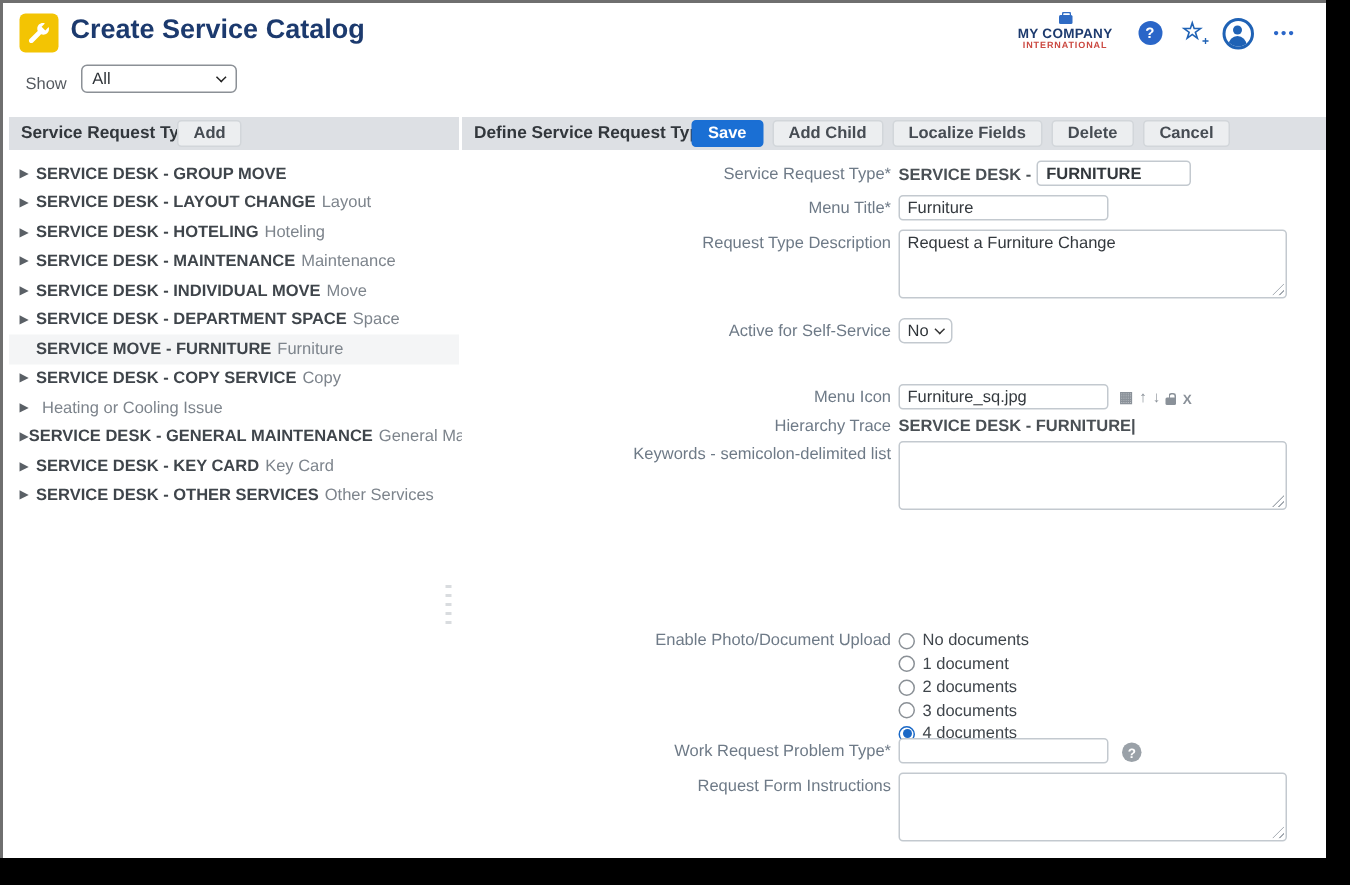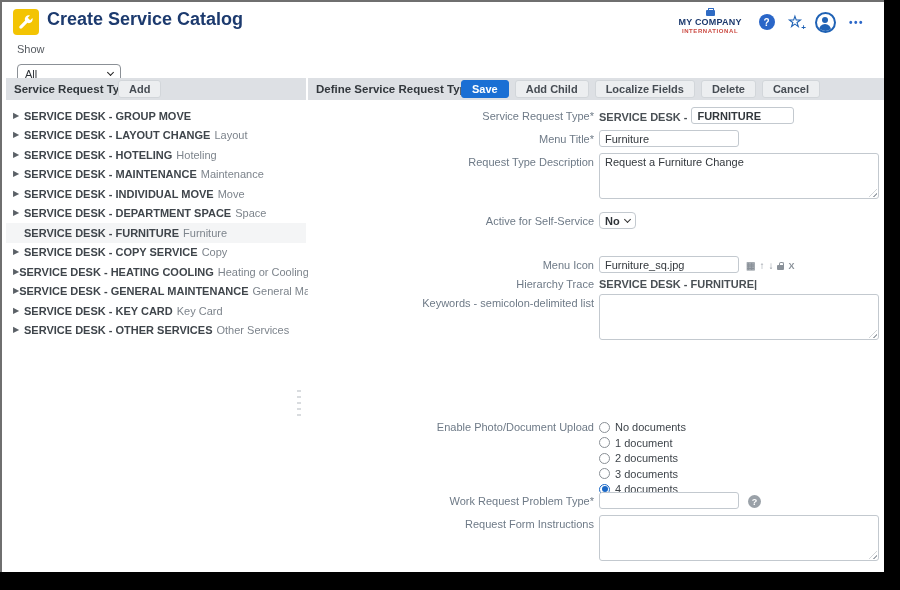--- a/index.html
+++ b/index.html
@@ -27,21 +27,21 @@
                  font-size:10px; font-weight:700; display:flex; align-items:center; justify-content:center; }
   .star { position:relative; font-size:16px; line-height:16px; color:#1f62b5; font-weight:700; }
   .star .plus { position:absolute; right:-4px; bottom:-2px; font-size:8px; background:#fff; border-radius:50%;
                 color:#1f62b5; font-weight:700; line-height:8px; }
   .avatar { position:relative; width:21px; height:21px; border:2px solid #1f62b5; border-radius:50%; background:#fff; overflow:hidden; }
   .avatar::before { content:""; position:absolute; left:5.5px; top:3px; width:6px; height:6px; border-radius:50%; background:#1f62b5; }
   .avatar::after  { content:""; position:absolute; left:2.5px; top:10px; width:12px; height:9px; border-radius:6px 6px 0 0; background:#1f62b5; }
   .dots { color:#2a66c8; font-size:10px; font-weight:700; letter-spacing:1.5px; }
 
   
-  .show-row { position:absolute; left:15px; top:41px; display:flex; align-items:flex-start; gap:9px;flex-direction:column; }
+  .show-row { position:absolute; left:15px; top:41px; display:flex; align-items:flex-end; gap:9px; }
   .show-label { font-size:11px; color:#555a60; }
   .select { display:flex; align-items:center; justify-content:space-between; background:#fff;
             border:1px solid #8b9096; border-radius:4px; font-size:11px; color:#2e3338; cursor:pointer; }
   .show-select { width:104px; height:19px; padding:0 7px; }
   .chev { width:5px; height:5px; border-right:1.6px solid #222; border-bottom:1.6px solid #222;
           transform:rotate(45deg); margin-top:-3px; }
 
   
   .panel-head { height:22px; background:#dde0e4; display:flex; align-items:center; }
   .panel-title { font-size:11.5px; font-weight:700; color:#32373c; padding-left:8px; white-space:nowrap; }
@@ -64,27 +64,27 @@
   .right-panel .panel-head { gap:6px; }
   .right-panel .panel-title { width:147px; }
 
   
   .frow { position:absolute; left:0; display:flex; align-items:flex-start; width:576px; }
   .flabel { width:291px; text-align:right; padding-right:5px; padding-top:3px; font-size:11px; color:#6e7a87; white-space:nowrap; }
   .fctrl { display:flex; align-items:center; }
   .static-val { font-size:11px; font-weight:700; color:#4a5055; padding-top:3px; white-space:nowrap; }
   input[type=text] { height:17px; border:1px solid #c3c9cf; border-radius:3px; font-family:inherit;
                      font-size:11px; color:#33383d; padding:0 5px; outline:none; }
-  textarea { width:280px; height:46px; border:1px solid #c3c9cf; border-radius:3px; font-family:inherit;
+  textarea { width:259px; height:46px; border:1px solid #c3c9cf; border-radius:3px; font-family:inherit;
              font-size:11px; color:#33383d; padding:2px 5px; resize:none; outline:none; }
   .ta-wrap { position:relative; }
   .grip { position:absolute; right:2px; bottom:2px; width:8px; height:8px;
           background:repeating-linear-gradient(-45deg, transparent 0 2px, #a5abb2 2px 3px);
           clip-path:polygon(100% 0, 100% 100%, 0 100%); cursor:nwse-resize; }
-  .mini-select { height:17px; padding:0 5px; gap:5px; border-color:#c3c9cf; font-weight:700; }
+  .mini-select { height:17px; padding:0 5px; gap:5px; border-color:#c3c9cf; font-weight:400; }
   .mini-select .chev { border-color:#333; }
   .w140 { width:140px; } .w103 { width:103px; font-weight:700; }
   .prefix { margin-right:4px; }
 
   .icon-row { display:flex; align-items:center; gap:4px; margin-left:7px; padding-top:3px; color:#8a9199; }
   .gicon { font-size:10px; font-weight:700; line-height:10px; cursor:pointer; }
   .gicon.xi { font-size:9px; }
   .icon-lock { width:7px; height:5px; background:#8a9199; border-radius:1px; position:relative; margin-top:2px; cursor:pointer; }
   .icon-lock::before { content:""; position:absolute; top:-3px; left:1.5px; width:3px; height:3px;
                        border:1px solid #8a9199; border-bottom:none; border-radius:2px 2px 0 0; }
@@ -167,31 +167,30 @@
             <span class="tname">SERVICE DESK - INDIVIDUAL MOVE</span>
             <span class="tmenu">Move</span>
           </div>
       <div class="tree-item">
             <span class="caret">▶</span>
             <span class="tname">SERVICE DESK - DEPARTMENT SPACE</span>
             <span class="tmenu">Space</span>
           </div>
       <div class="tree-item selected">
             <span class="caret"></span>
-            <span class="tname">SERVICE DESK - FURNITURE</span>
+            <span class="tname">SERVICE MOVE - FURNITURE</span>
             <span class="tmenu">Furniture</span>
           </div>
       <div class="tree-item">
             <span class="caret">▶</span>
             <span class="tname">SERVICE DESK - COPY SERVICE</span>
             <span class="tmenu">Copy</span>
           </div>
       <div class="tree-item">
             <span class="caret">▶</span>
-            <span class="tname">SERVICE DESK - HEATING COOLING</span>
             <span class="tmenu">Heating or Cooling Issue</span>
           </div>
       <div class="tree-item">
             <span class="caret">▶</span>
             <span class="tname">SERVICE DESK - GENERAL MAINTENANCE</span>
             <span class="tmenu">General Maintenance</span>
           </div>
       <div class="tree-item">
             <span class="caret">▶</span>
             <span class="tname">SERVICE DESK - KEY CARD</span>

